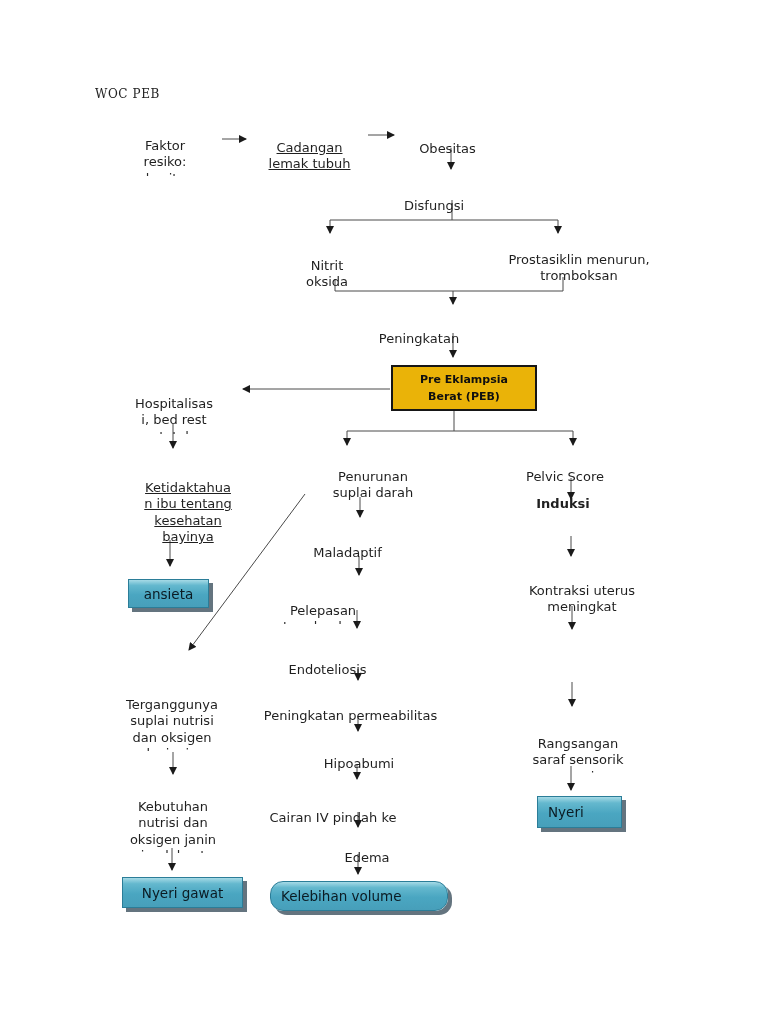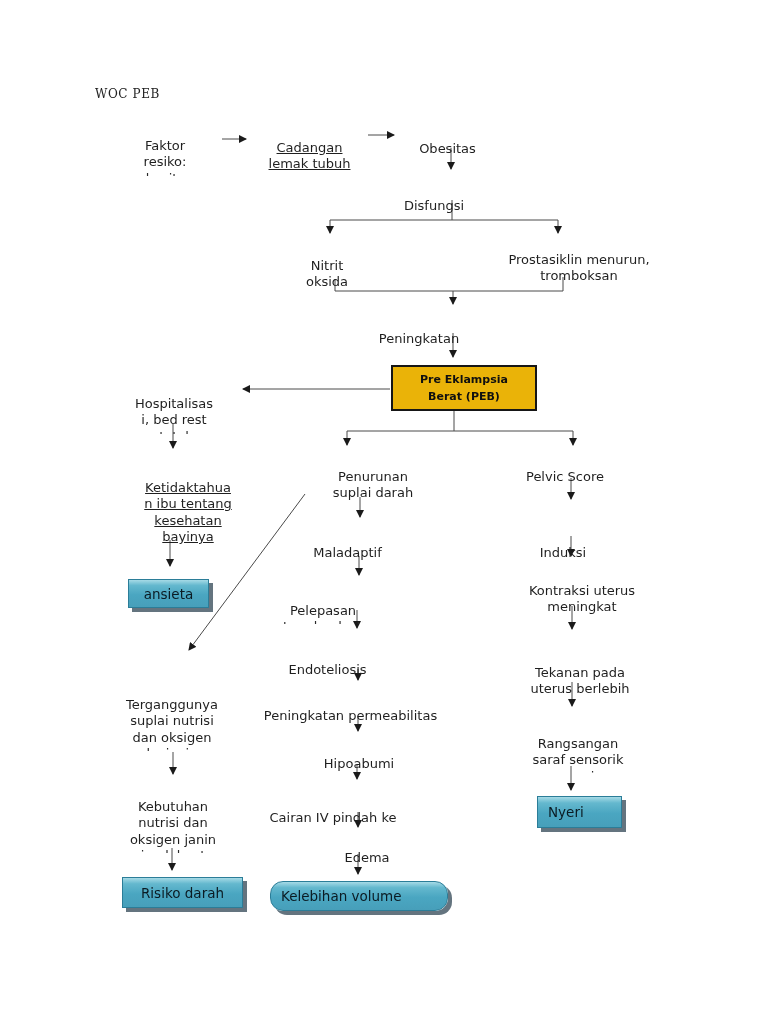--- a/index.html
+++ b/index.html
@@ -141,21 +141,21 @@
 dan oksigen</span>
     <div class="clip">ke janin</div>
   </div>
   <div class="node" style="left:118px; top:782px; width:110px;">
     <span>Kebutuhan
 nutrisi dan
 oksigen janin</span>
     <div class="clip">inadekuat</div>
   </div>
   <div class="bluebox center" style="left:122px; top:877px; width:119px; height:29px;">
-    <span>Risiko darah</span>
+    <span>Nyeri gawat</span>
   </div>
 
   <div class="node" style="left:297px; top:452px; width:96px;margin-left:28px;">
     <span>Penurunan
 suplai darah</span>
   </div>
   <div class="node" style="left:305px; top:528px; width:85px;">
     <span>Maladaptif</span>
   </div>
   <div class="node" style="left:283px; top:586px; width:80px;">
@@ -177,30 +177,26 @@
   <div class="node" style="left:336px; top:833px; width:62px;">
     <span>Edema</span>
   </div>
   <div class="bluebox padl" style="left:270px; top:881px; width:166px; height:28px;border-radius:13px;">
     <span>Kelebihan volume</span>
   </div>
 
   <div class="node" style="left:514px; top:452px; width:102px;">
     <span>Pelvic Score</span>
   </div>
-  <div class="node" style="left:523px; top:528px; width:80px;">
+  <div class="node" style="left:523px; top:479px; width:80px;font-weight:bold;">
     <span>Induksi</span>
   </div>
   <div class="node" style="left:511px; top:566px; width:142px;">
     <span>Kontraksi uterus
 meningkat</span>
-  </div>
-  <div class="node" style="left:509px; top:648px; width:142px;">
-    <span>Tekanan pada
-uterus berlebih</span>
   </div>
   <div class="node" style="left:517px; top:719px; width:122px;">
     <span>Rangsangan
 saraf sensorik</span>
     <div class="clip">nyeri</div>
   </div>
   <div class="bluebox padl" style="left:537px; top:796px; width:73px; height:30px;">
     <span>Nyeri</span>
   </div>
 

